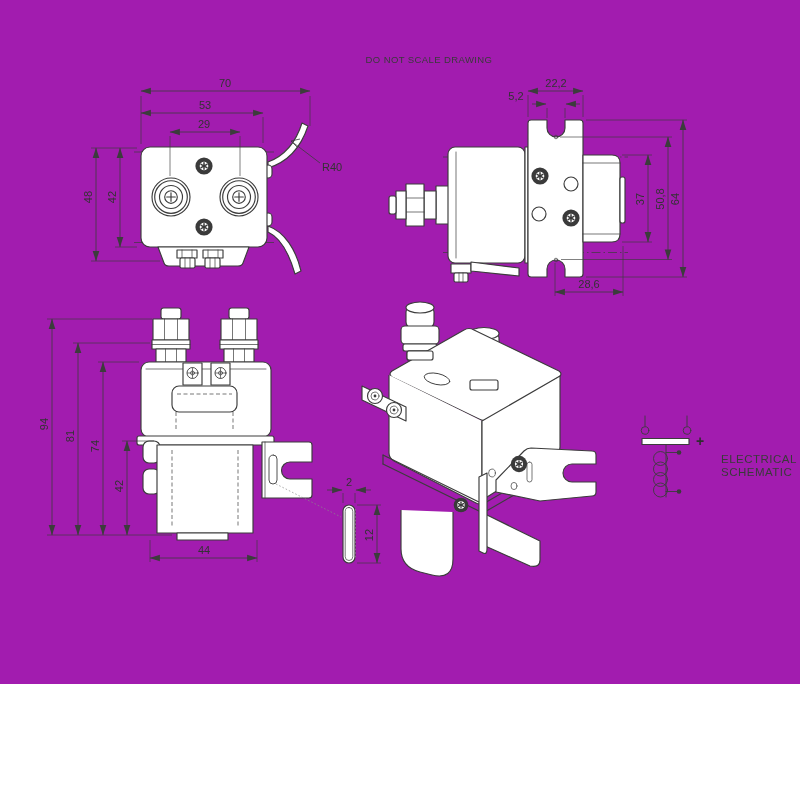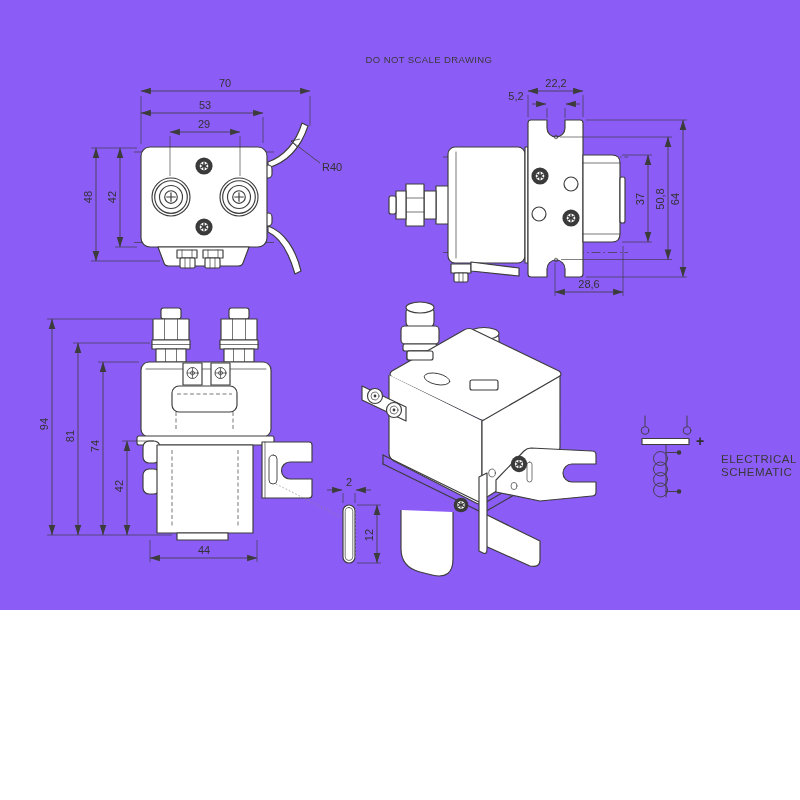--- a/index.html
+++ b/index.html
@@ -1,16 +1,16 @@
 <!DOCTYPE html>
 <html><head>
 <meta charset="utf-8">
 <style>
   html,body{margin:0;padding:0;background:#fff;}
-  .canvas{position:relative;width:800px;height:610px;background:#8b5cf6;overflow:hidden;}
+  .canvas{position:relative;width:800px;height:684px;background:#a21caf;overflow:hidden;}
   svg{display:block;}
   svg text{font-family:"Liberation Sans","DejaVu Sans",sans-serif;fill:#333333;}
   .dimtext{font-size:11px;}
   .notetext{font-size:9.5px;letter-spacing:.4px;fill:#3a3a3a;}
   .schtext{font-size:11.5px;letter-spacing:.5px;fill:#3a3a3a;}
   .plustext{font-size:14px;font-weight:bold;fill:#2e2e2e;}
   .ln{fill:none;stroke:#3c3c3c;stroke-width:1.15;stroke-linecap:round;stroke-linejoin:round;}
   .lnf{fill:#ffffff;stroke:#3c3c3c;stroke-width:1.15;stroke-linejoin:round;}
   .thin{stroke-width:.7;}
   .med{stroke-width:.9;}

